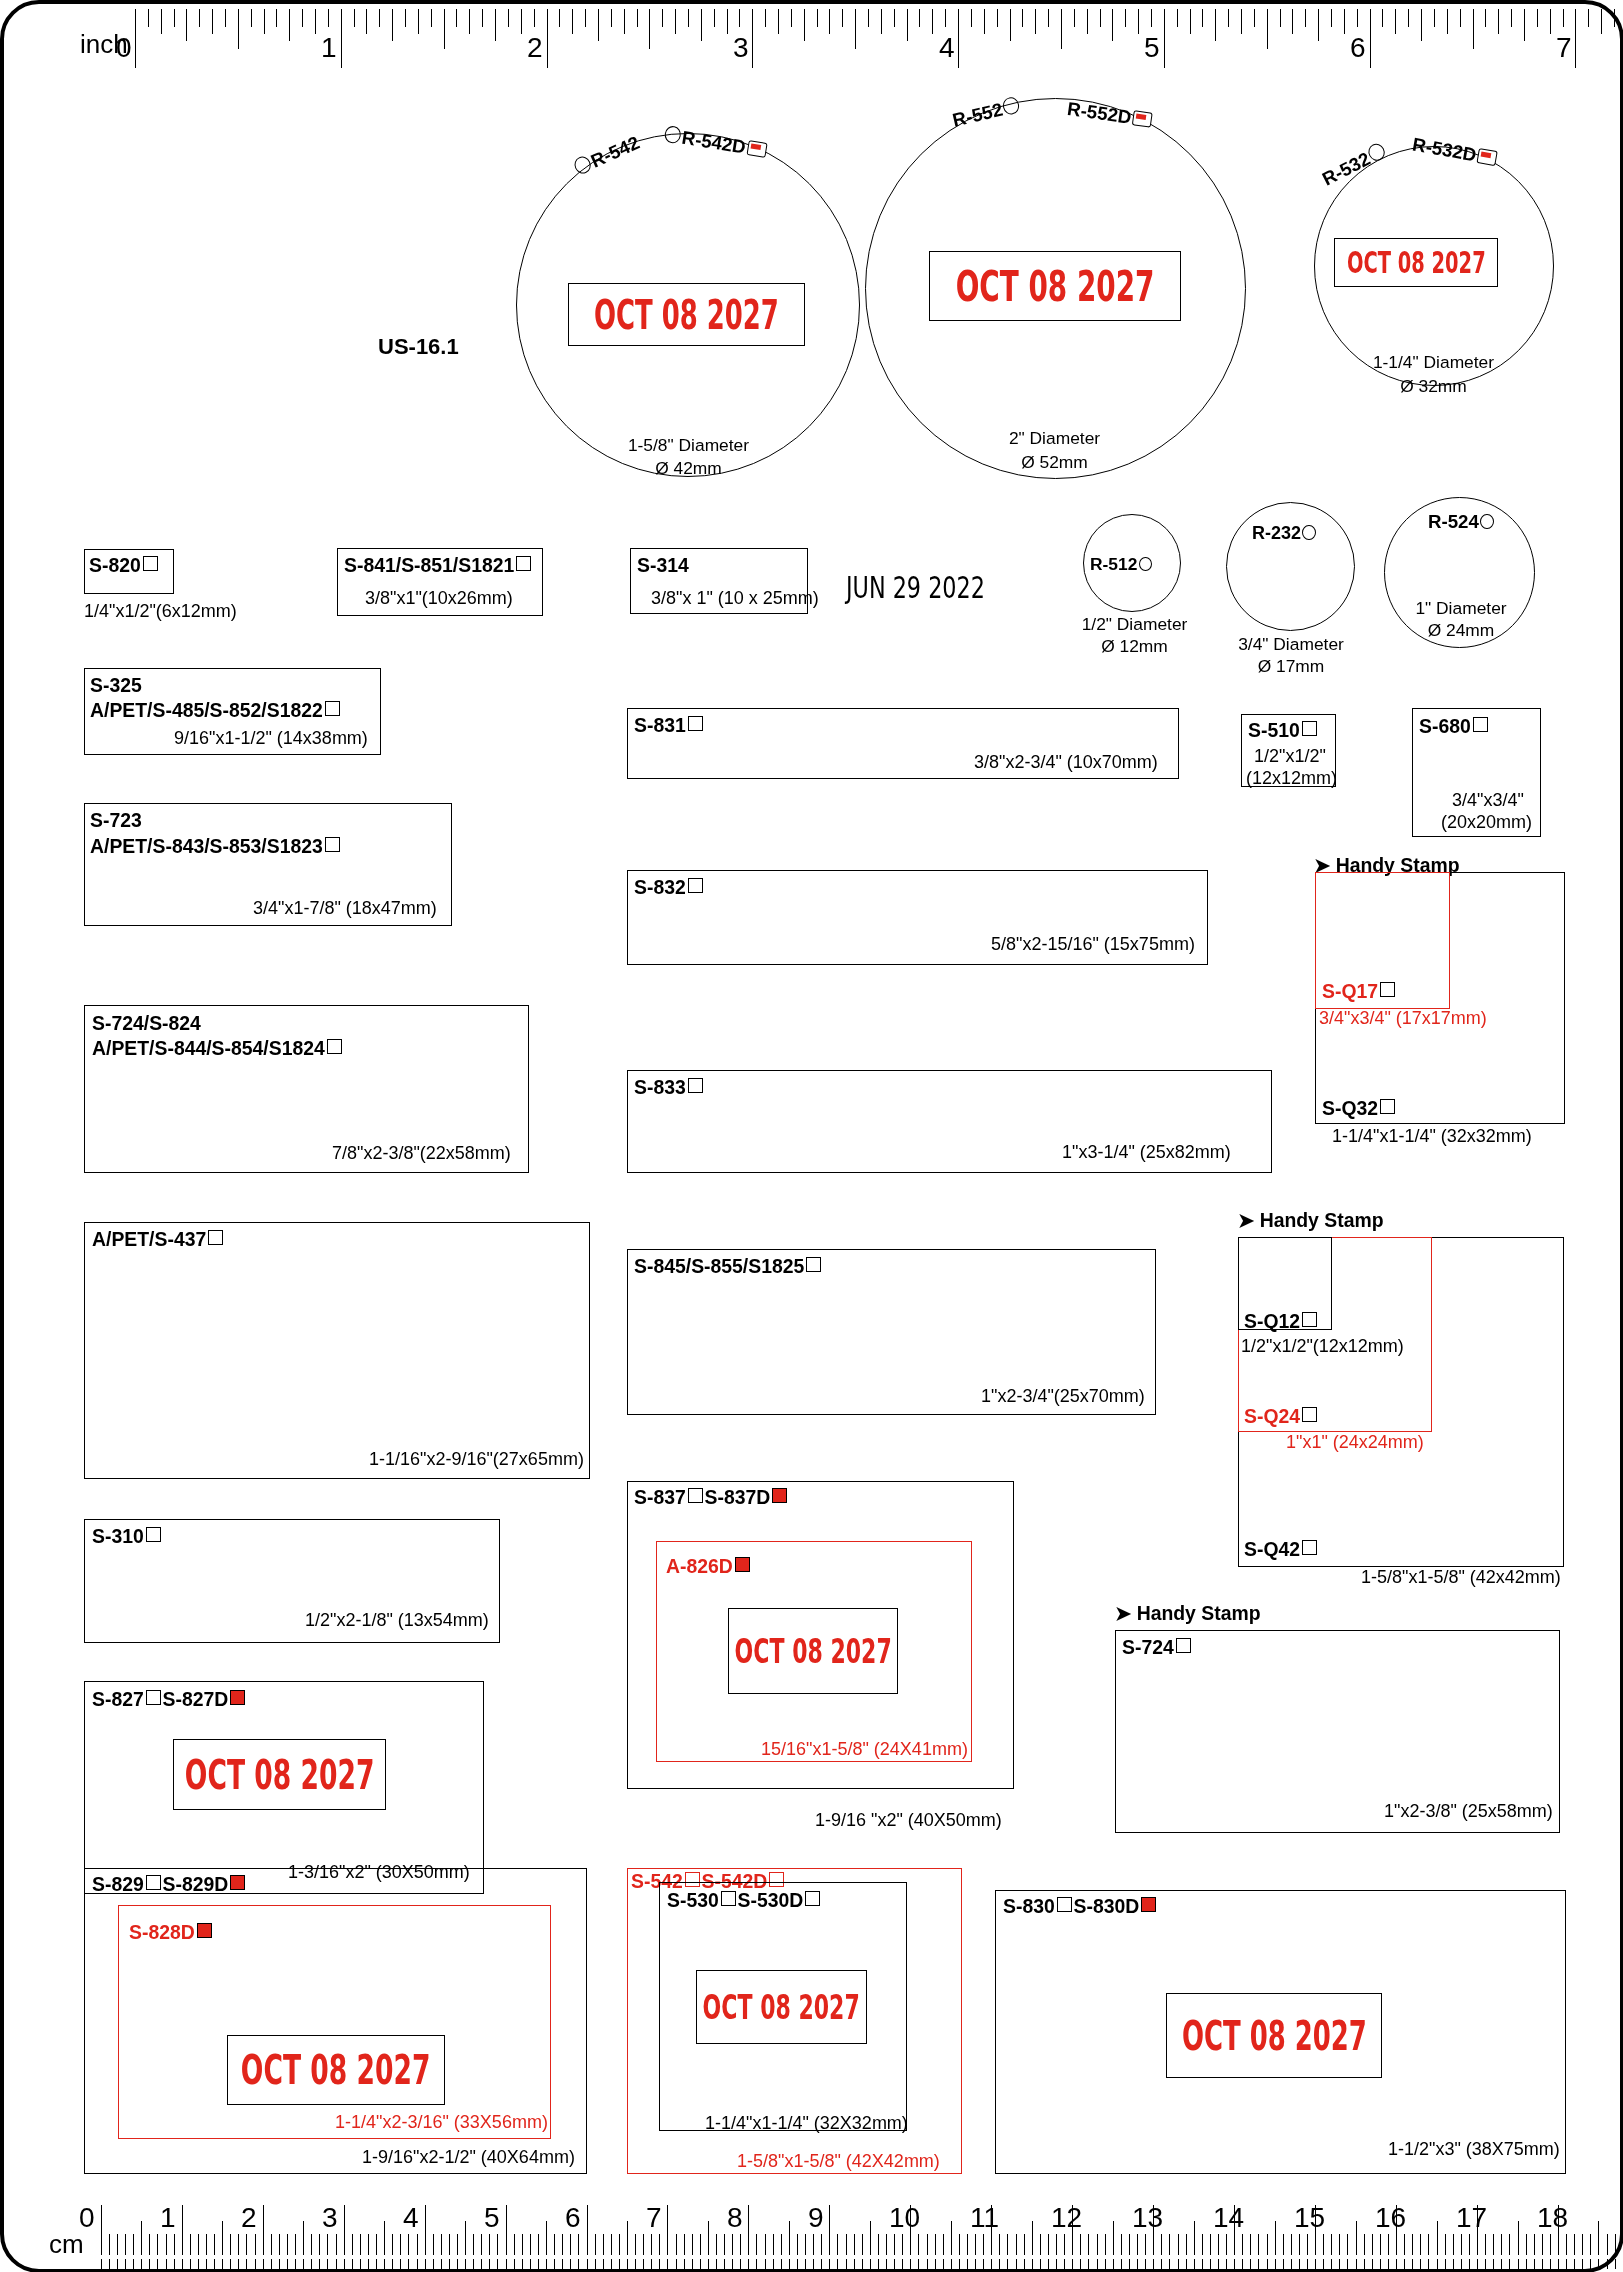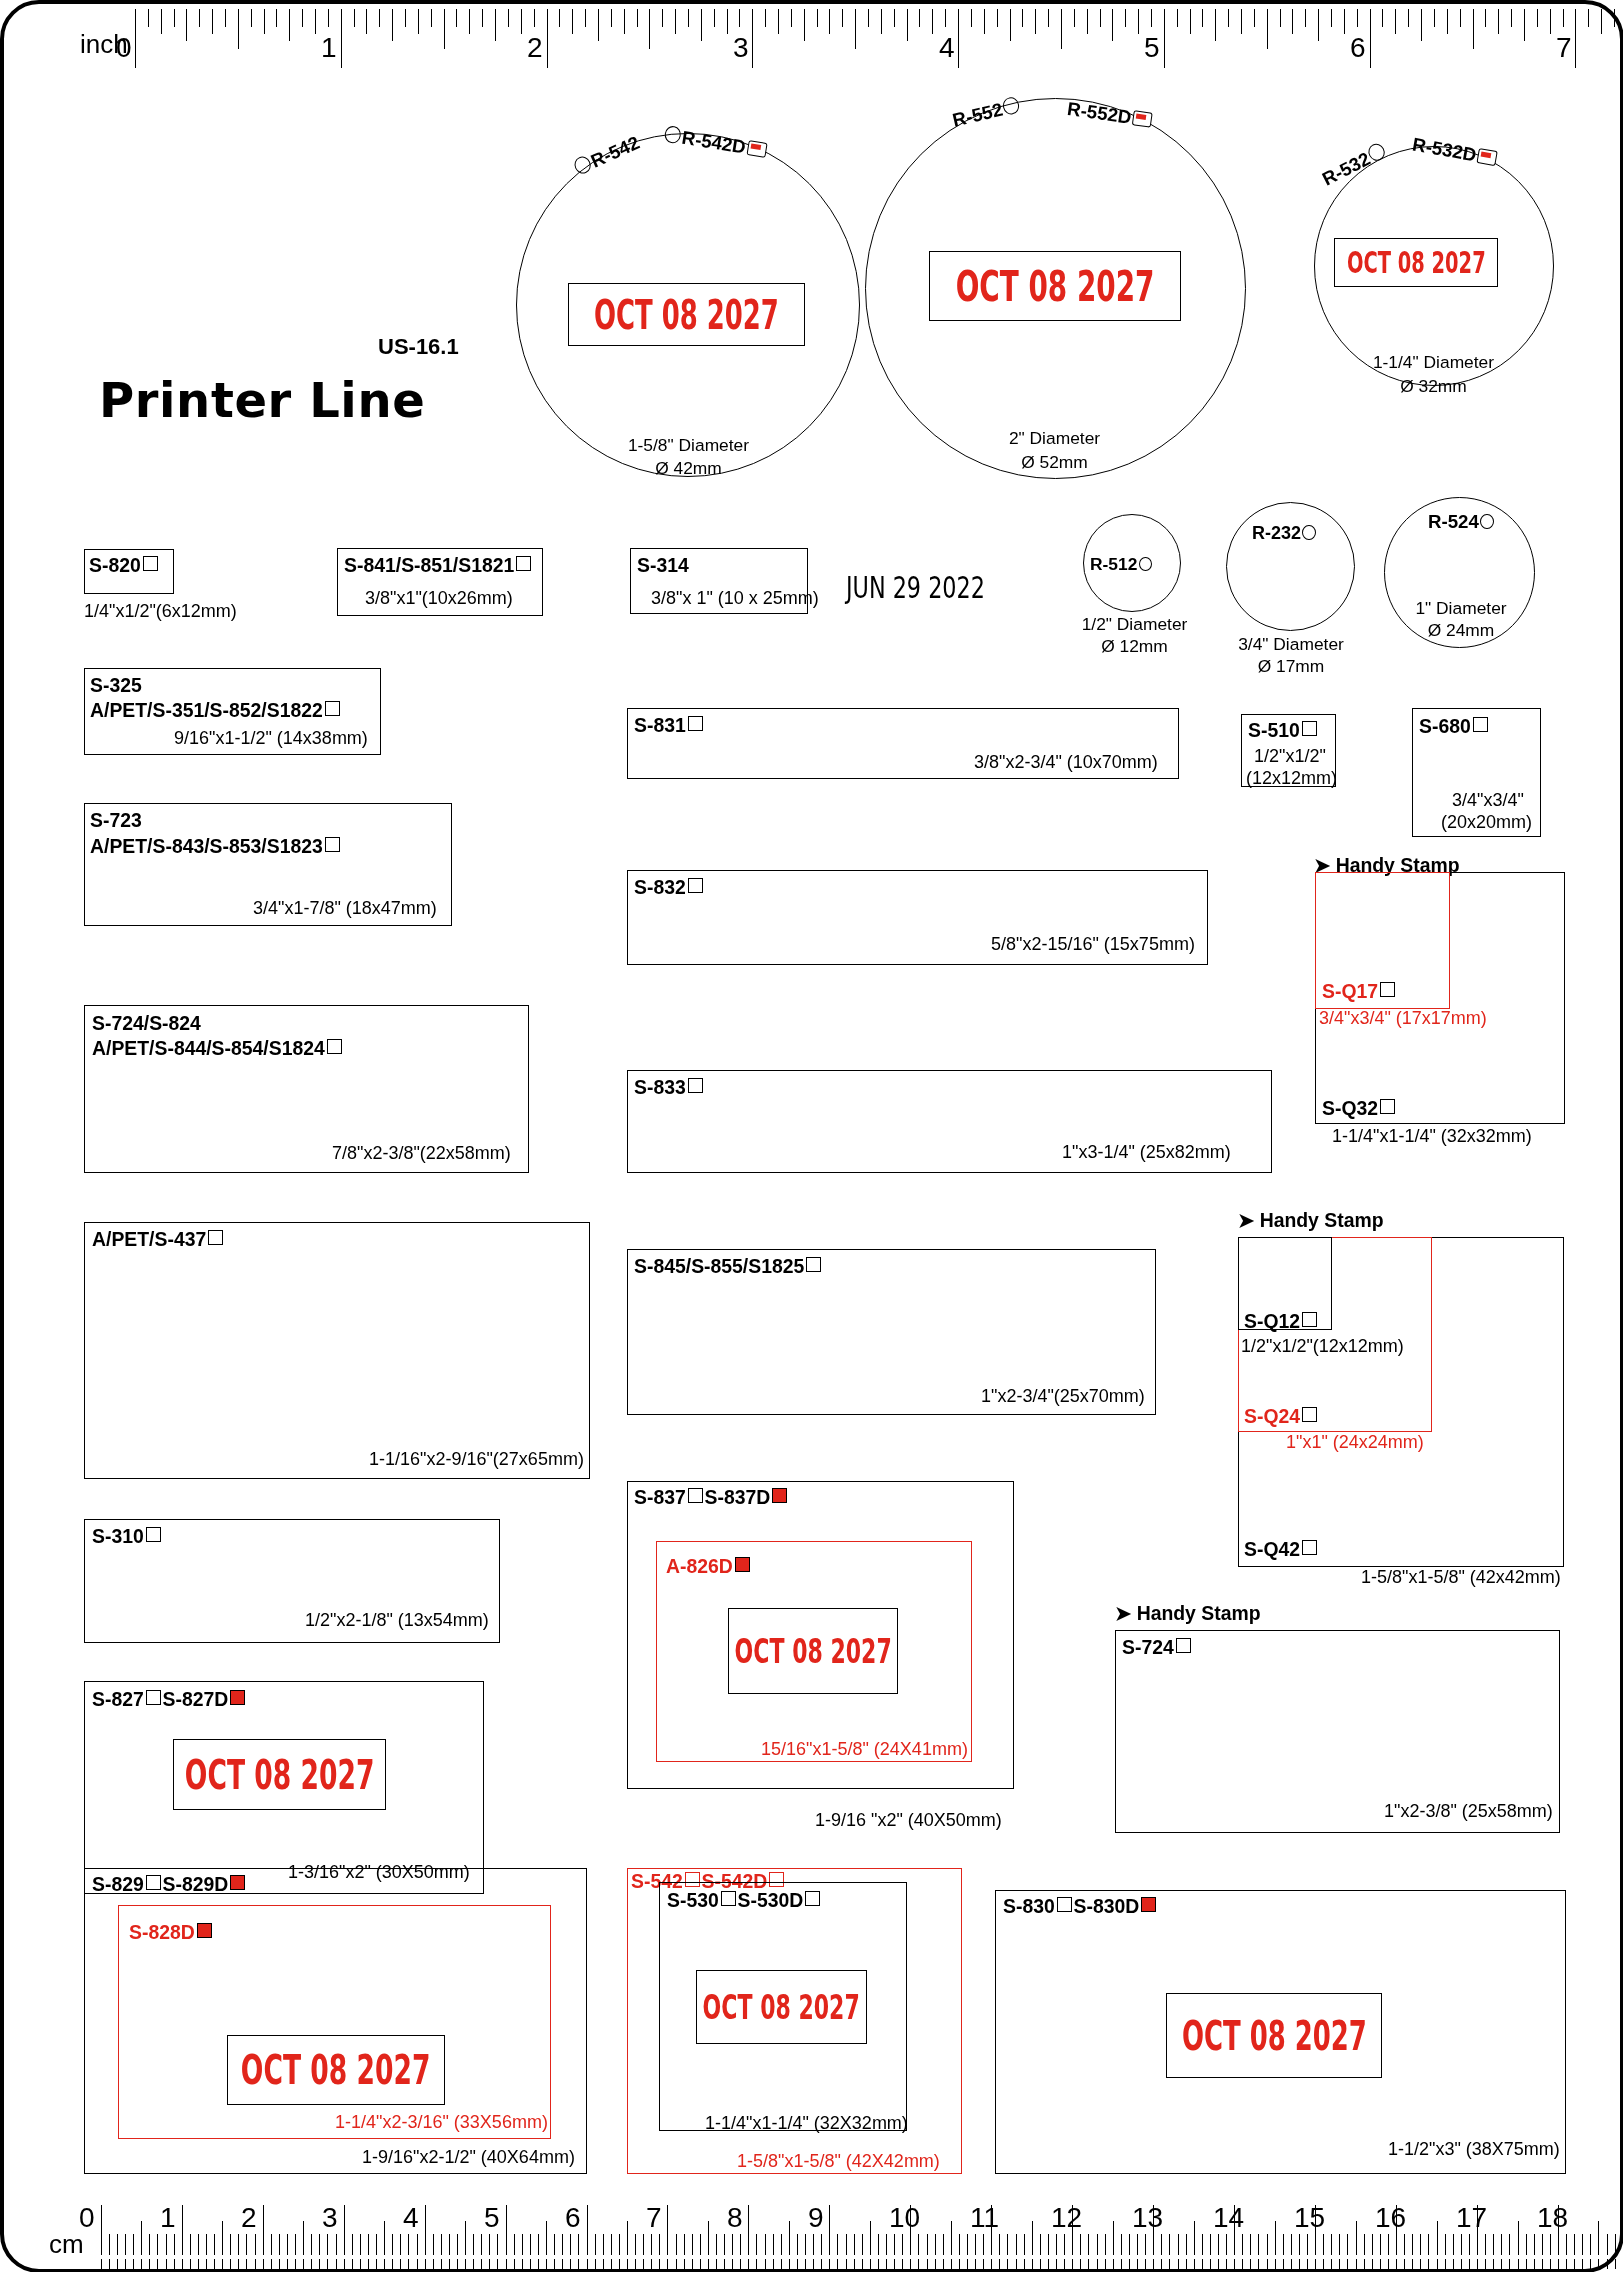--- a/index.html
+++ b/index.html
@@ -181,21 +181,20 @@
         <div class="num" style="left:523px;top:28px;">2</div>
         <div class="num" style="left:729px;top:28px;">3</div>
         <div class="num" style="left:935px;top:28px;">4</div>
         <div class="num" style="left:1140px;top:28px;">5</div>
         <div class="num" style="left:1346px;top:28px;">6</div>
         <div class="num" style="left:1552px;top:28px;">7</div>
       </div>
   </div>
 
   <div class="us-ver">US-16.1</div>
-  <div class="printer-line">Printer Line</div>
 
   <div class="circ" style="left:512px;top:129px;width:344px;height:344px;"></div>
   <div class="clabel" style="left:568px;top:141px;transform:rotate(-24deg);">
     <span class="mark-o"></span><span>R-542</span>
   </div>
   <div class="clabel" style="left:659px;top:128px;transform:rotate(9deg);">
     <span class="mark-o"></span><span>R-542D</span><span class="mark-red"></span>
   </div>
   <div class="datebox" style="left:564px;top:279px;width:237px;height:63px;">
     <span class="dtext" style="font-size:40px;">OCT 08 2027</span>
@@ -263,21 +262,21 @@
   <div class="sz" style="left:361px;top:584px;">3/8"x1"(10x26mm)</div>
 
   <div class="box" style="left:626px;top:544px;width:178px;height:66px;"></div>
   <div class="ttl" style="left:633px;top:550px;">S-314</div>
   <div class="sz" style="left:647px;top:584px;">3/8"x 1" (10 x 25mm)</div>
   <div class="jun" style="left:842px;top:565px;">JUN 29 2022</div>
 
   <div class="box" style="left:80px;top:664px;width:297px;height:87px;"></div>
   <div class="ttl" style="left:86px;top:670px;">S-325</div>
   <div class="ttl" style="left:86px;top:695px;">
-    <span>A/PET/S-351/S-852/S1822</span><span class="sq"></span>
+    <span>A/PET/S-485/S-852/S1822</span><span class="sq"></span>
   </div>
   <div class="sz" style="left:170px;top:724px;">9/16"x1-1/2" (14x38mm)</div>
 
   <div class="box" style="left:80px;top:799px;width:368px;height:123px;"></div>
   <div class="ttl" style="left:86px;top:805px;">S-723</div>
   <div class="ttl" style="left:86px;top:831px;">
     <span>A/PET/S-843/S-853/S1823</span><span class="sq"></span>
   </div>
   <div class="sz" style="left:249px;top:894px;">3/4"x1-7/8" (18x47mm)</div>
 

